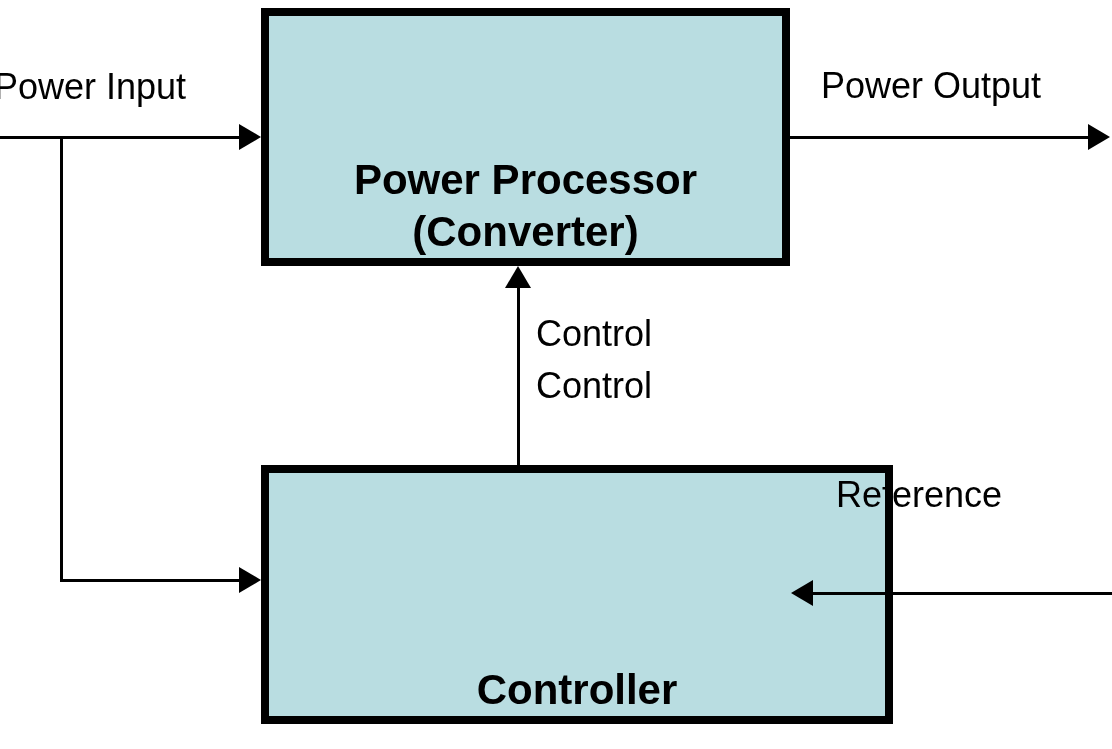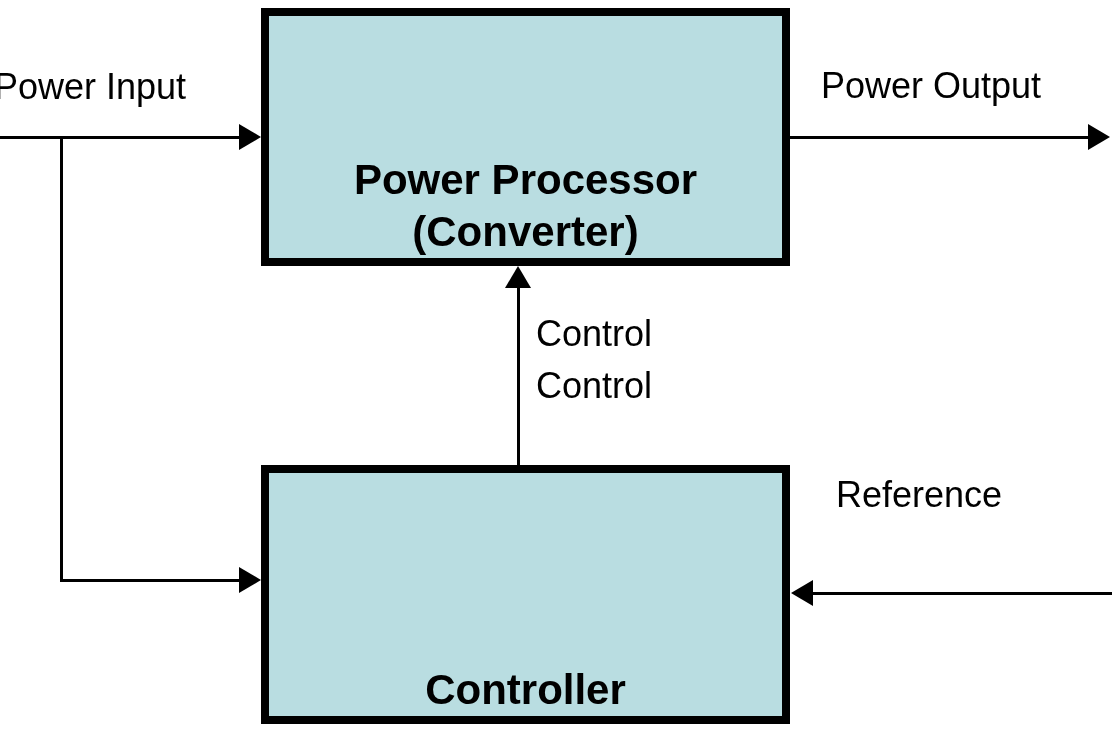--- a/index.html
+++ b/index.html
@@ -18,21 +18,21 @@
     position: absolute;
     background: #b9dde1;
     border: 8px solid #000000;
     box-sizing: border-box;
     display: flex;
     align-items: flex-end;
     justify-content: center;
     text-align: center;
   }
   #block-power-processor { left: 261px; top: 8px;   width: 529px; height: 258px; }
-  #block-controller      { left: 261px; top: 465px; width: 529px; height: 259px; }
+  #block-controller      { left: 261px; top: 465px; width: 632px; height: 259px; }
   .block-title { font-weight: 700; font-size: 42px; line-height: 52px; }
   .block-title .line { display: block; }
 
   
   .hline, .vline { position: absolute; background: #000000; }
   #line-power-input  { left: 0;     top: 136px; width: 240px; height: 3px; }
   #line-power-output { left: 790px; top: 136px; width: 300px; height: 3px; }
   #line-branch       { left: 60px;  top: 136px; width: 3px;   height: 446px; }
   #line-measurements { left: 60px;  top: 579px; width: 180px; height: 3px; }
   #line-control      { left: 517px; top: 288px; width: 3px;   height: 177px; }

